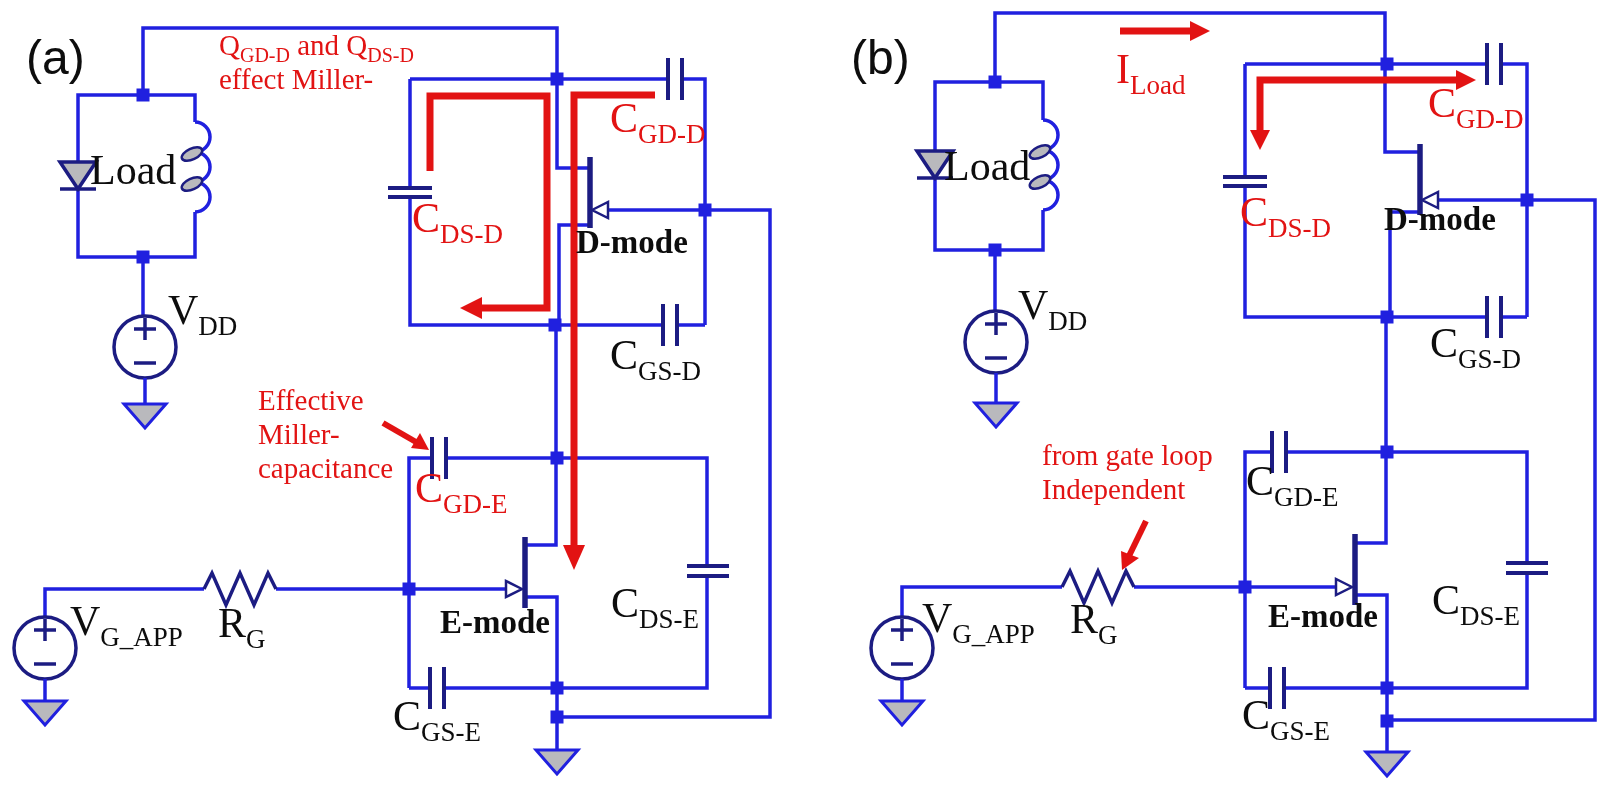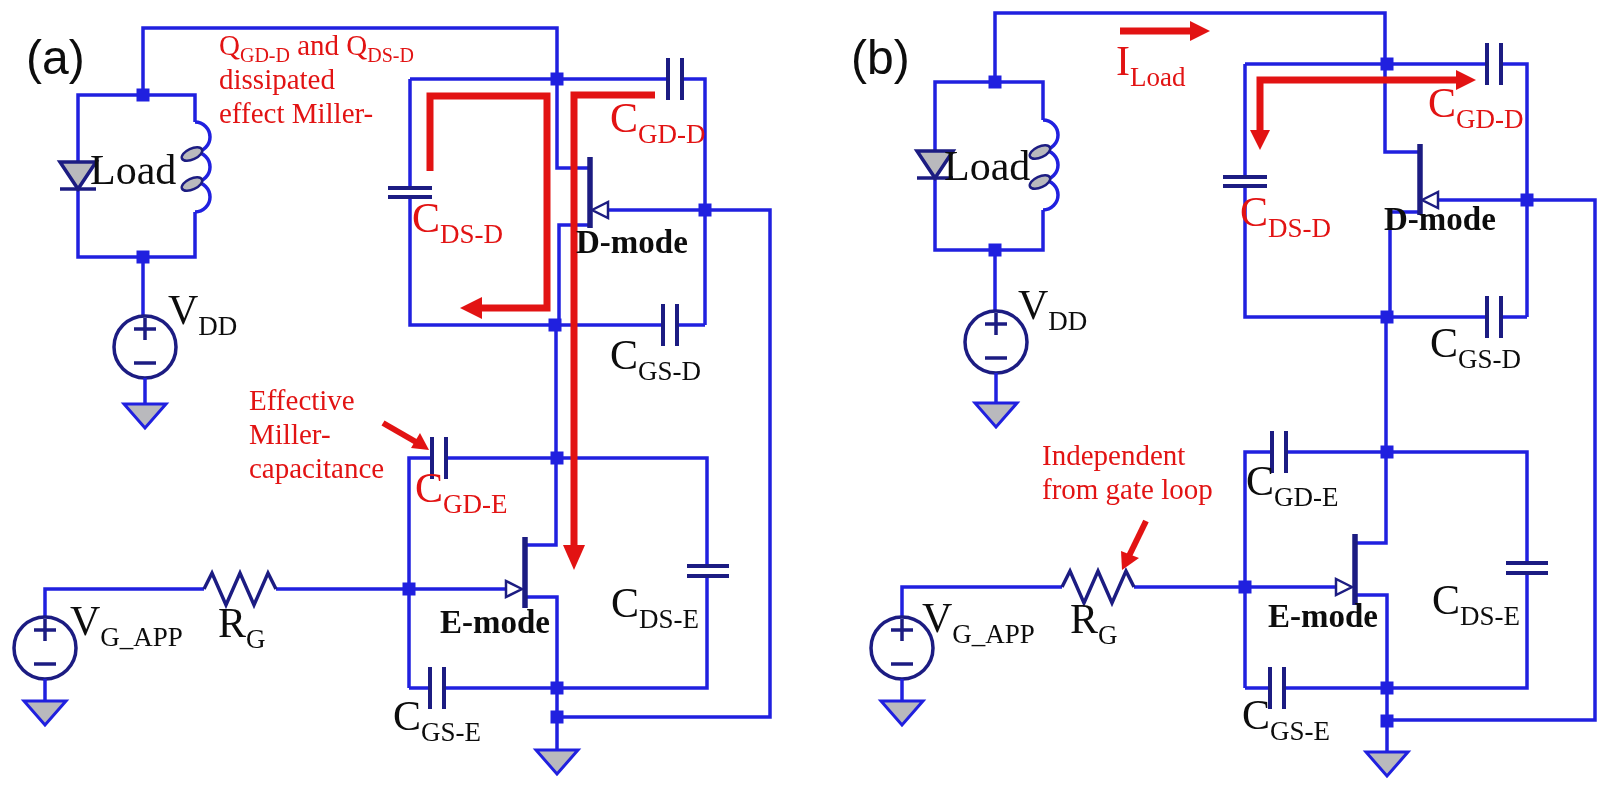--- a/index.html
+++ b/index.html
@@ -241,59 +241,58 @@
       <path class="r6" d="M1146,521 L1129,556"></path>
       <polygon class="rf" points="1122,570 1121,551 1139,558"></polygon>
     </g>
   </g>
 </svg>
 
   <div class="lbl tag" style="left:26px;top:34px"><span>(a)</span></div>
 
   <div class="lbl note" style="left:219px;top:28px">
     <div><span>Q</span><sub>GD-D</sub><span> and Q</span><sub>DS-D</sub></div>
-    <div>dissipated</div>
     <div>effect Miller-</div>
   </div>
 
   <div class="lbl" style="left:90px;top:149px"><span class="m">Load</span></div>
   <div class="lbl" style="left:168px;top:289px"><span class="m">V</span><span class="s">DD</span></div>
   <div class="lbl red" style="left:412px;top:197px"><span class="m">C</span><span class="s">DS-D</span></div>
   <div class="lbl red" style="left:610px;top:97px"><span class="m">C</span><span class="s">GD-D</span></div>
   <div class="lbl mode" style="left:576px;top:226px"><span>D-mode</span></div>
   <div class="lbl" style="left:610px;top:334px"><span class="m">C</span><span class="s">GS-D</span></div>
 
-  <div class="lbl note" style="left:249px;top:383px">
+  <div class="lbl note" style="left:258px;top:383px">
     <div>Effective</div>
     <div>Miller-</div>
     <div>capacitance</div>
   </div>
 
   <div class="lbl red" style="left:415px;top:467px"><span class="m">C</span><span class="s">GD-E</span></div>
   <div class="lbl mode" style="left:440px;top:606px"><span>E-mode</span></div>
   <div class="lbl" style="left:611px;top:582px"><span class="m">C</span><span class="s">DS-E</span></div>
   <div class="lbl" style="left:70px;top:600px"><span class="m">V</span><span class="s">G_APP</span></div>
   <div class="lbl" style="left:218px;top:602px"><span class="m">R</span><span class="s">G</span></div>
   <div class="lbl" style="left:393px;top:695px"><span class="m">C</span><span class="s">GS-E</span></div>
 
   <div class="lbl tag" style="left:851px;top:34px"><span>(b)</span></div>
 
-  <div class="lbl red" style="left:1116px;top:40px"><span class="m">I</span><span class="s">Load</span></div>
+  <div class="lbl red" style="left:1116px;top:48px"><span class="m">I</span><span class="s">Load</span></div>
 
   <div class="lbl" style="left:944px;top:145px"><span class="m">Load</span></div>
   <div class="lbl" style="left:1018px;top:284px"><span class="m">V</span><span class="s">DD</span></div>
   <div class="lbl red" style="left:1428px;top:82px"><span class="m">C</span><span class="s">GD-D</span></div>
   <div class="lbl red" style="left:1240px;top:191px"><span class="m">C</span><span class="s">DS-D</span></div>
   <div class="lbl mode" style="left:1384px;top:203px"><span>D-mode</span></div>
   <div class="lbl" style="left:1430px;top:322px"><span class="m">C</span><span class="s">GS-D</span></div>
   <div class="lbl" style="left:1246px;top:460px"><span class="m">C</span><span class="s">GD-E</span></div>
 
   <div class="lbl note" style="left:1042px;top:438px">
+    <div>from gate loop</div>
     <div>Independent</div>
-    <div>from gate loop</div>
   </div>
 
   <div class="lbl mode" style="left:1268px;top:600px"><span>E-mode</span></div>
   <div class="lbl" style="left:1432px;top:579px"><span class="m">C</span><span class="s">DS-E</span></div>
   <div class="lbl" style="left:922px;top:597px"><span class="m">V</span><span class="s">G_APP</span></div>
   <div class="lbl" style="left:1070px;top:598px"><span class="m">R</span><span class="s">G</span></div>
   <div class="lbl" style="left:1242px;top:694px"><span class="m">C</span><span class="s">GS-E</span></div>
 
 </div>
 

